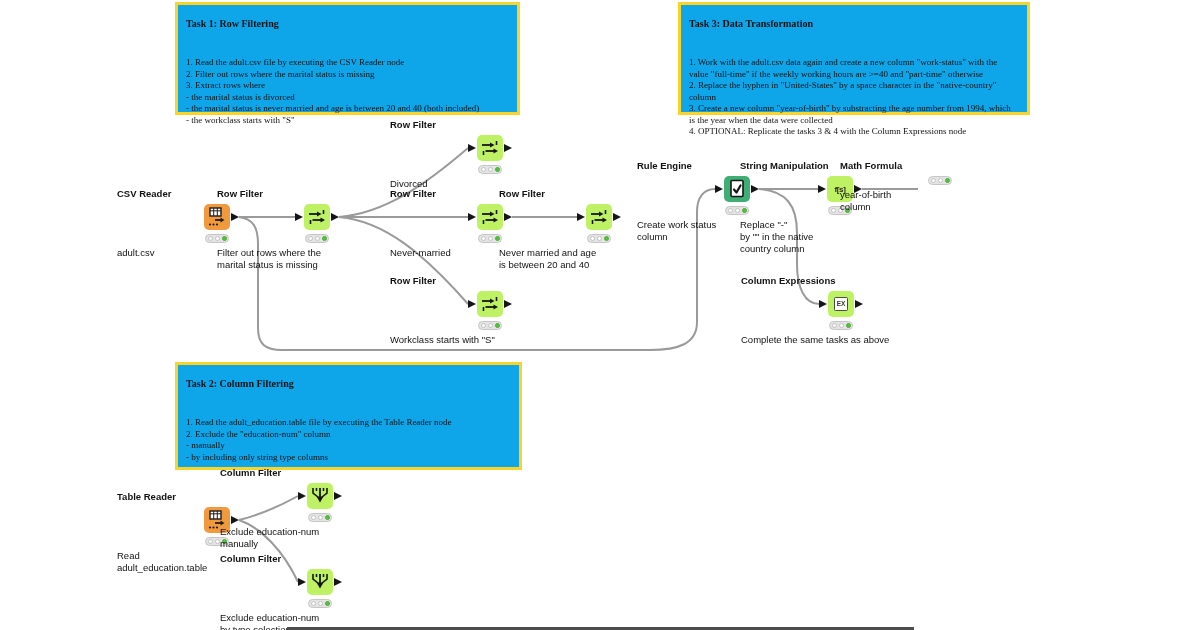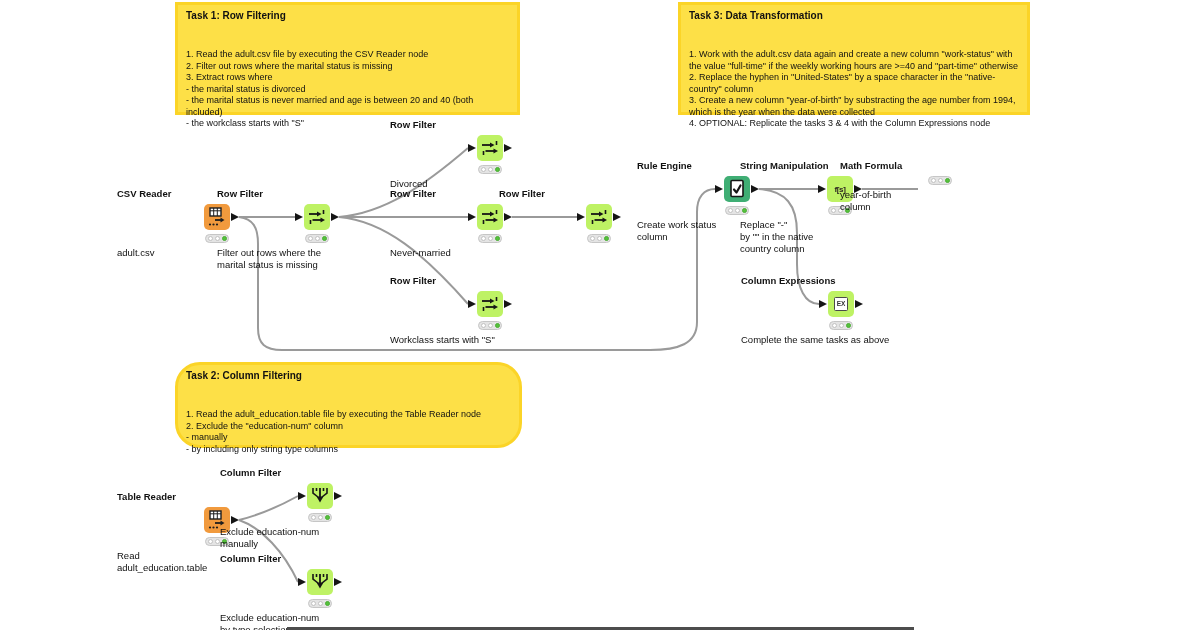--- a/index.html
+++ b/index.html
@@ -2,22 +2,22 @@
 <html><head>
 <meta charset="utf-8">
 <style>
   html,body{margin:0;padding:0;background:#fff;}
   #canvas{
     position:relative;width:1200px;height:630px;background:#ffffff;overflow:hidden;
     font-family:"Liberation Sans","DejaVu Sans",sans-serif;color:#111;
   }
   
   .task-box{
-    position:absolute;box-sizing:border-box;background:#fde047;
-    border:3px solid #fbd427;padding:5px 8px;
+    position:absolute;box-sizing:border-box;background:#0ea5e9;
+    border:3px solid #fbd427;padding:13px 8px;font-family:Liberation Serif, serif;
   }
   .task-title{font-size:10px;font-weight:bold;color:#111;line-height:12px;}
   .task-body{font-size:9px;line-height:11.5px;color:#111;margin-top:27px;white-space:pre-line;}
   
   #wires{position:absolute;left:0;top:0;z-index:0;pointer-events:none;}
   #wires path{stroke:#9a9a9a;stroke-width:2;fill:none;}
   
   .node{position:absolute;width:200px;z-index:2;}
   .node-label{font-size:9.5px;font-weight:bold;line-height:13px;margin-bottom:4px;color:#111;}
   .icon-row{display:flex;align-items:center;justify-content:center;height:26px;}
@@ -60,21 +60,21 @@
 
   <div class="task-box" style="left:175px;top:2px;width:345px;height:113px;">
     <div class="task-title">Task 1: Row Filtering</div>
     <div class="task-body">1. Read the adult.csv file by executing the CSV Reader node
 2. Filter out rows where the marital status is missing
 3. Extract rows where
 - the marital status is divorced
 - the marital status is never married and age is between 20 and 40 (both included)
 - the workclass starts with "S"</div>
   </div>
-  <div class="task-box" style="left:175px;top:362px;width:347px;height:86px;border-radius:25px;">
+  <div class="task-box" style="left:175px;top:362px;width:347px;height:108px;">
     <div class="task-title">Task 2: Column Filtering</div>
     <div class="task-body">1. Read the adult_education.table file by executing the Table Reader node
 2. Exclude the "education-num" column
 - manually
 - by including only string type columns</div>
   </div>
   <div class="task-box" style="left:678px;top:2px;width:352px;height:113px;">
     <div class="task-title">Task 3: Data Transformation</div>
     <div class="task-body">1.  Work with the adult.csv data again and create a new column "work-status" with the value "full-time" if the weekly working hours are &gt;=40 and "part-time" otherwise
 2. Replace the hyphen in "United-States" by a space character in the "native-country" column
@@ -196,20 +196,22 @@
           <path d="M6.5 16 V20" stroke-width="1.6"></path>
         </svg>
       </div>
       <span class="port out"></span>
     </div>
     <div class="traffic-light">
         <i class="off"></i>
         <i class="off"></i>
         <i class="on"></i>
       </div>
+    <div class="node-caption">Never married and age
+is between 20 and 40</div>
   </div>
 
   <div class="node" style="left:390px;top:274px;">
     <div class="node-label">Row Filter</div>
     <div class="icon-row">
       <span class="port in"></span>
       <div class="icon man">
         <svg width="26" height="26" viewBox="0 0 26 26" fill="none" stroke="#161616">
           <path d="M5 10 H13.5" stroke-width="1.8"></path>
           <path d="M13 7.6 L17.5 10 L13 12.4 Z" fill="#161616" stroke="none"></path>

